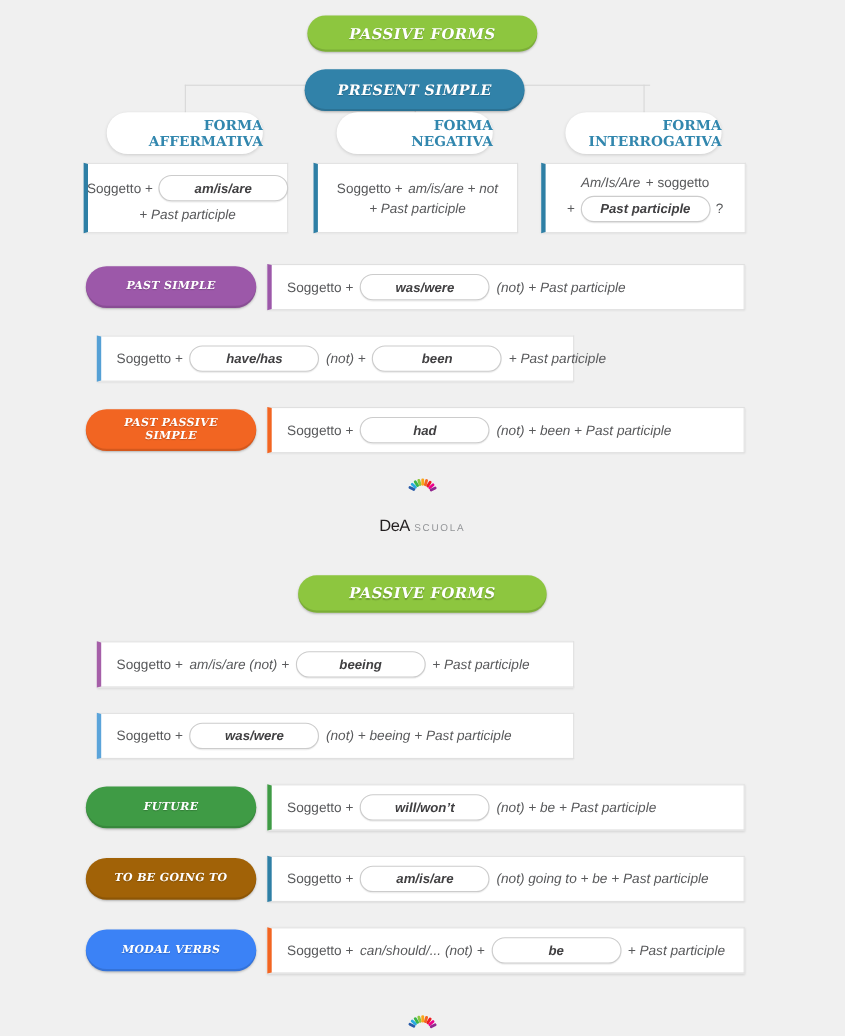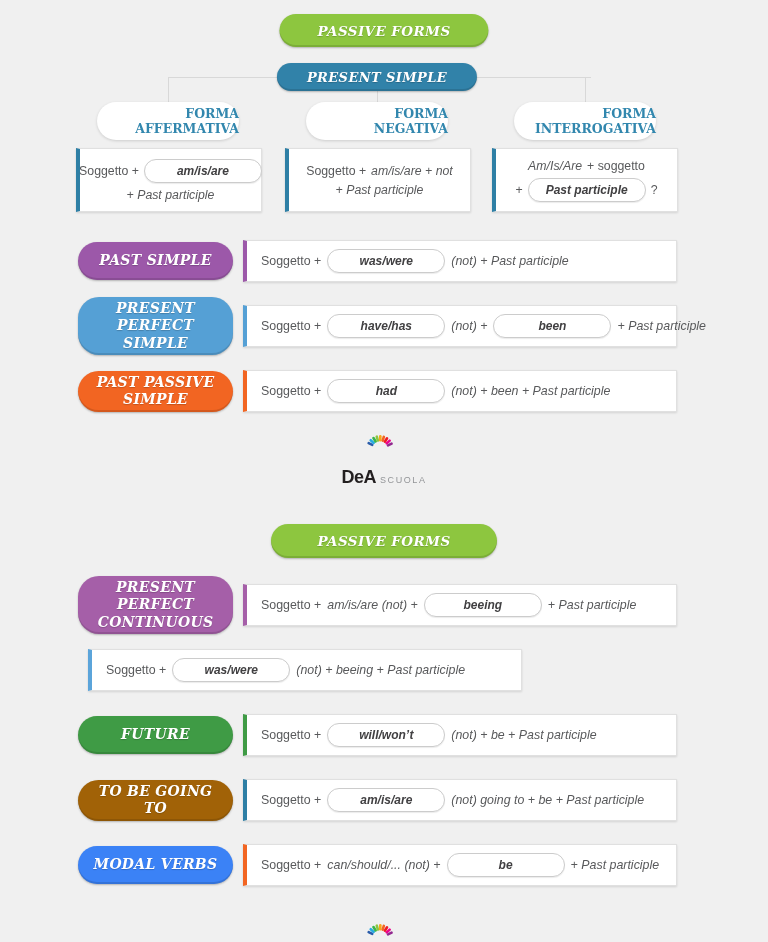--- a/index.html
+++ b/index.html
@@ -12,42 +12,42 @@
   .hline{left:168px;top:77px;width:423px;height:1px;}
   .vline{top:77px;width:1px;height:27px;}
   .vline.v1{left:168px;} .vline.v2{left:377px;} .vline.v3{left:585px;}
 
   .hpill{position:absolute;display:flex;align-items:center;justify-content:center;
     color:#fff;font-family:"DejaVu Serif",serif;font-style:italic;font-weight:bold;
     border-radius:20px;letter-spacing:.4px;
     box-shadow:0 1px 2px rgba(0,0,0,.25), inset 0 -2px 0 rgba(0,0,0,.12);
     text-shadow:0 1px 1px rgba(0,0,0,.2);}
   .pill-title1{left:50%;transform:translateX(-50%);top:14px;height:33px;padding:0 38px;font-size:13.5px;}
-  .pill-tense{left:377px;transform:translateX(-50%);top:63px;height:28px;padding:0 30px;font-size:13px;}
+  .pill-tense{left:377px;transform:translateX(-50%);top:63px;height:38px;padding:0 30px;font-size:13px;}
 
   .forma{position:absolute;top:102px;width:142px;min-height:30px;background:#fff;border-radius:19px;
     box-shadow:0 1px 3px rgba(0,0,0,.15);display:flex;flex-direction:column;align-items:flex-end;
     justify-content:center;padding:4px 0;font-family:"DejaVu Serif",serif;font-weight:bold;
     font-size:12.5px;line-height:1.2;}
   .forma.f1{left:97px;} .forma.f2{left:306px;} .forma.f3{left:514px;}
 
   .tcard{position:absolute;top:148px;width:186px;height:64px;background:#fff;
     border:1px solid #e0e0e0;border-left:4px solid #2e7fa5;box-shadow:0 1px 2px rgba(0,0,0,.12);
     box-sizing:border-box;display:flex;flex-direction:column;align-items:center;justify-content:center;
     gap:5px;font-size:12.3px;color:#58595b;}
   .tcard.c1{left:76px;} .tcard.c2{left:285px;} .tcard.c3{left:492px;}
   .tline{display:flex;align-items:center;gap:5px;white-space:nowrap;}
 
   
   .rows{margin-top:26px;}
   .row{display:flex;align-items:center;margin:0 0 23px 78px;height:42px;}
   .row-pill{width:155px;min-height:38px;box-sizing:border-box;border-radius:21px;
     display:flex;align-items:center;justify-content:center;text-align:center;
     color:#fff;font-family:"DejaVu Serif",serif;font-style:italic;font-weight:bold;
-    font-size:14px;line-height:1.25;padding:3px 12px;letter-spacing:.3px;
+    font-size:10px;line-height:1.25;padding:3px 12px;letter-spacing:.3px;
     box-shadow:0 1px 2px rgba(0,0,0,.25), inset 0 -2px 0 rgba(0,0,0,.12);
     text-shadow:0 1px 1px rgba(0,0,0,.2);}
   .row-card{width:434px;height:42px;margin-left:10px;background:#fff;box-sizing:border-box;
     border:1px solid #e0e0e0;border-left:4px solid #999;box-shadow:0 1px 2px rgba(0,0,0,.12);
     display:flex;align-items:center;gap:6px;padding-left:14px;font-size:12.4px;color:#58595b;
     white-space:nowrap;}
   .it{font-style:italic;}
   .fpill{display:inline-block;border:1px solid #ccc;border-radius:15px;background:#fff;
     min-width:88px;text-align:center;padding:4px 14px;font-weight:bold;font-style:italic;
     font-size:12px;color:#414042;box-shadow:0 1px 1px rgba(0,0,0,.08);}
@@ -57,21 +57,21 @@
   .title2-wrap .hpill2{position:static;display:flex;align-items:center;justify-content:center;
     height:34px;padding:0 46px;border-radius:20px;color:#fff;font-family:"DejaVu Serif",serif;
     font-style:italic;font-weight:bold;font-size:13.5px;letter-spacing:.4px;
     box-shadow:0 1px 2px rgba(0,0,0,.25), inset 0 -2px 0 rgba(0,0,0,.12);
     text-shadow:0 1px 1px rgba(0,0,0,.2);}
 
   
   .logo-row{display:flex;justify-content:center;}
   .logo-row.l1{margin-top:16px;} .logo-row.l2{margin-top:38px;}
   .logo{position:relative;display:flex;align-items:baseline;gap:4px;padding-top:12px;}
-  .logo .brand{font-family:"Liberation Sans",sans-serif;font-weight:bold;font-size:18px;
+  .logo .brand{font-family:"Liberation Sans",sans-serif;font-weight:normal;font-size:15px;
     letter-spacing:-.5px;color:#231f20;}
   .logo .sub{font-size:9px;color:#939598;letter-spacing:1.6px;margin-top:28px;}
   .logo .burst{position:absolute;top:-1px;left:24px;}
 </style>
 </head>
 <body>
 
 <div class="page">
 
   <div class="diagram">
@@ -131,21 +131,20 @@
     <div class="row">
       <div class="row-pill" style="background-color: rgb(156, 88, 169);">PAST SIMPLE</div>
       <div class="row-card" style="border-left-color: rgb(156, 88, 169);">
         <span>Soggetto +</span>
         <span class="fpill">was/were</span>
         <span class="it">(not) + Past participle</span>
       </div>
     </div>
 
     <div class="row">
-      <div class="row-pill" style="background-color: rgb(85, 160, 213);">PRESENT PERFECT SIMPLE</div>
       <div class="row-card" style="border-left-color: rgb(85, 160, 213);">
         <span>Soggetto +</span>
         <span class="fpill">have/has</span>
         <span class="it">(not) +</span>
         <span class="fpill">been</span>
         <span class="it">+ Past participle</span>
       </div>
     </div>
 
     <div class="row">
@@ -196,21 +195,20 @@
     </div>
   </div>
 
   <div class="title2-wrap">
     <div class="hpill2" style="background-color: rgb(141, 198, 63);">PASSIVE FORMS</div>
   </div>
 
   <div class="rows">
 
     <div class="row">
-      <div class="row-pill" style="background-color: rgb(165, 95, 168);">PRESENT PERFECT CONTINUOUS</div>
       <div class="row-card" style="border-left-color: rgb(165, 95, 168);">
         <span>Soggetto +</span>
         <span class="it">am/is/are (not) +</span>
         <span class="fpill">beeing</span>
         <span class="it">+ Past participle</span>
       </div>
     </div>
 
     <div class="row">
       <div class="row-card" style="border-left-color: rgb(91, 164, 218);">

